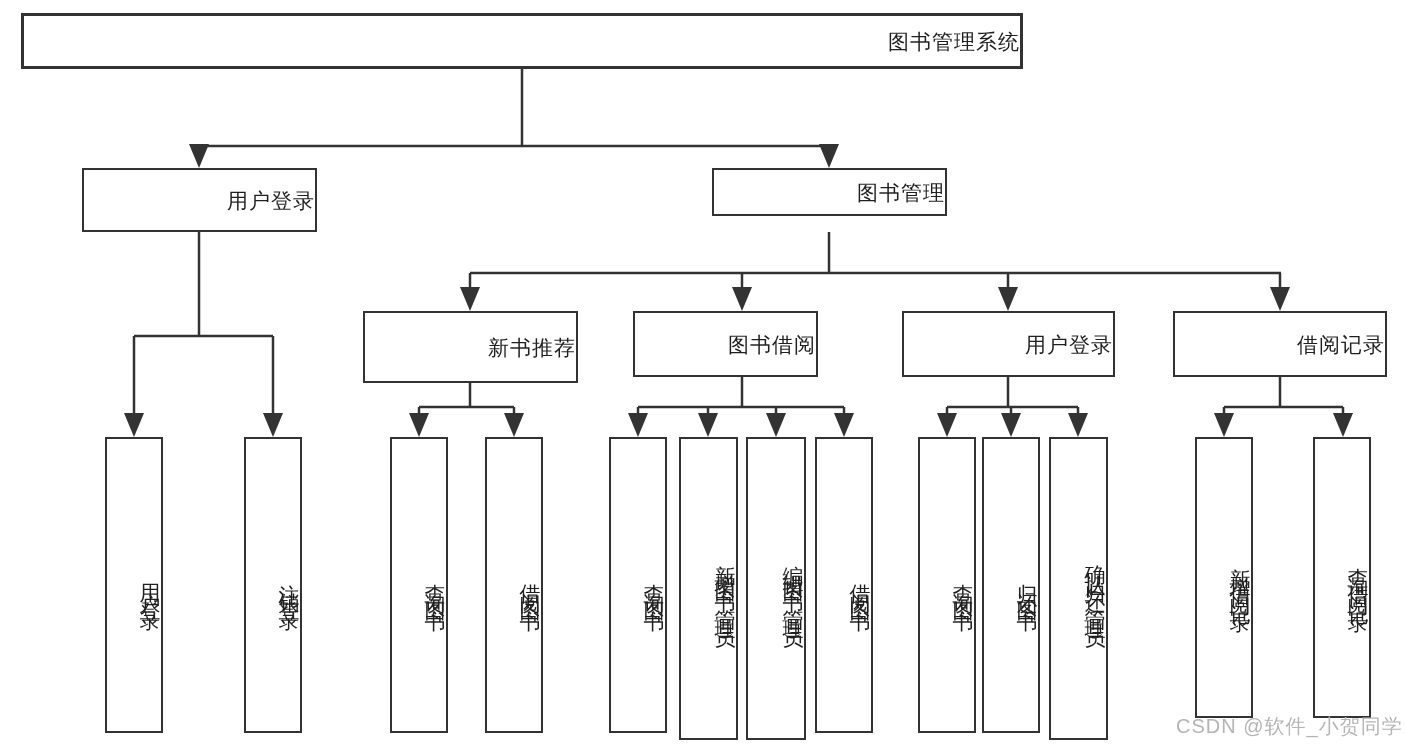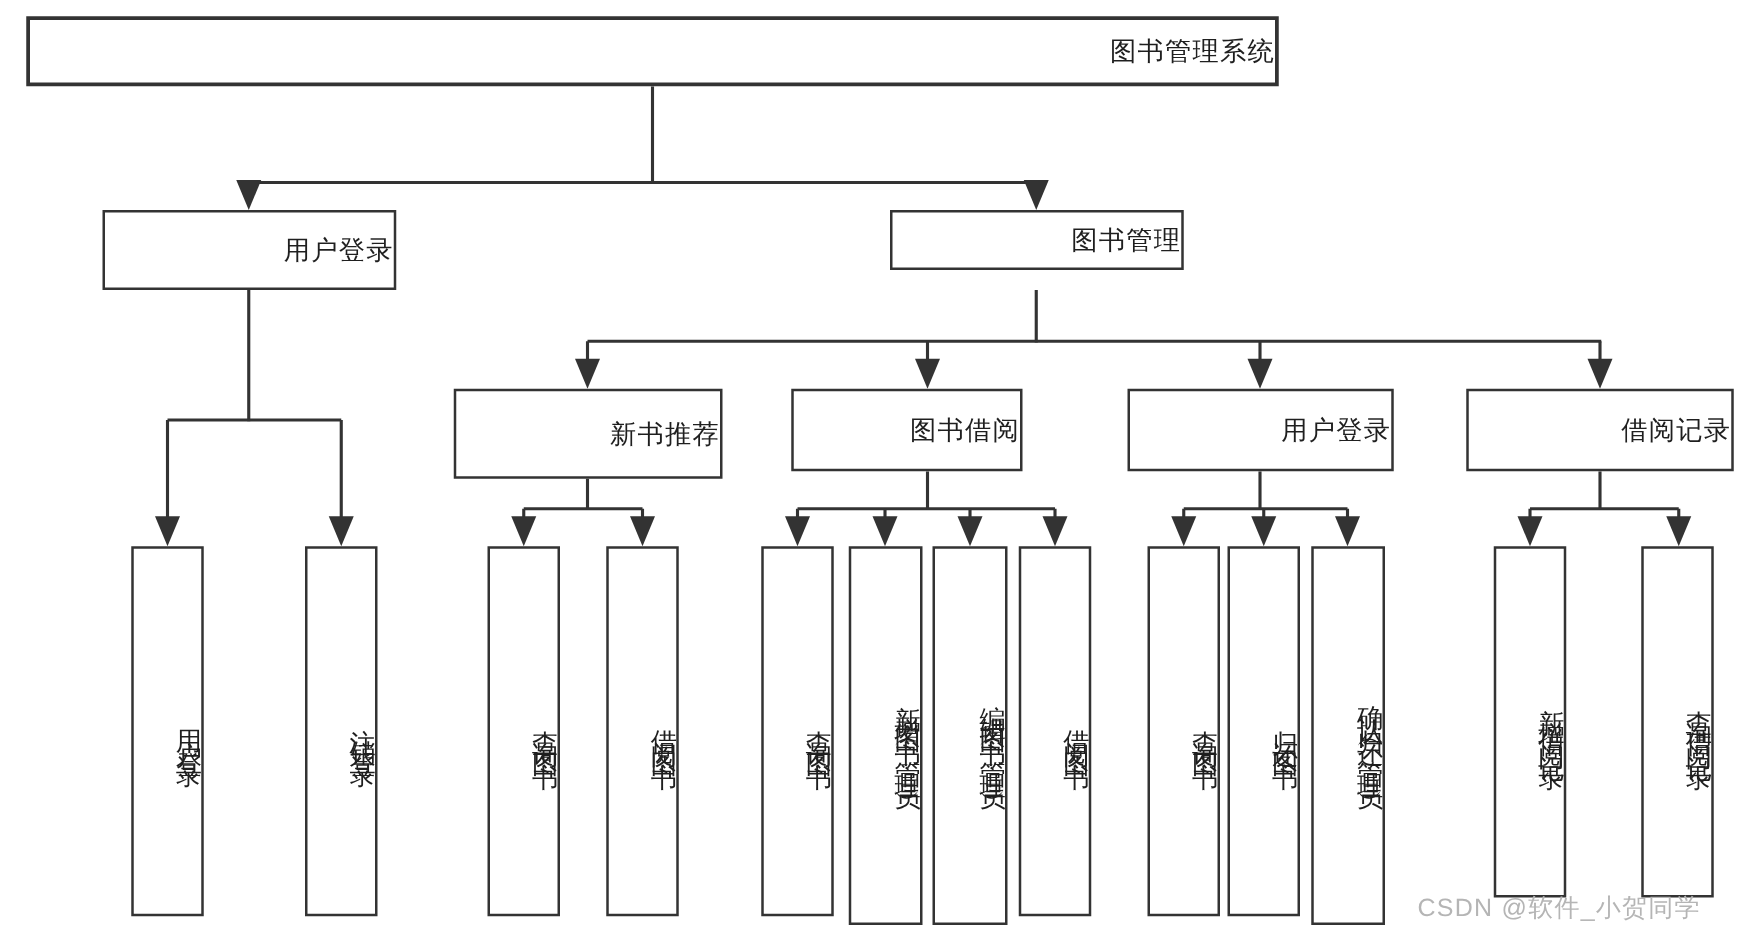--- a/index.html
+++ b/index.html
@@ -33,21 +33,21 @@
   }
   .node.lvl1{border-width:3px;}
   .node.leaf span{
     writing-mode:vertical-rl;
     text-orientation:mixed;
     letter-spacing:9px;
     font-size:21px;
   }
   .watermark{
     position:absolute;
-    left:1134px;top:713px;
+    left:1176px;top:713px;
     font-size:20px;
     letter-spacing:1px;
     color:var(--watermark);
     z-index:3;
     white-space:nowrap;
   }
 </style>
 </head>
 <body>
 

